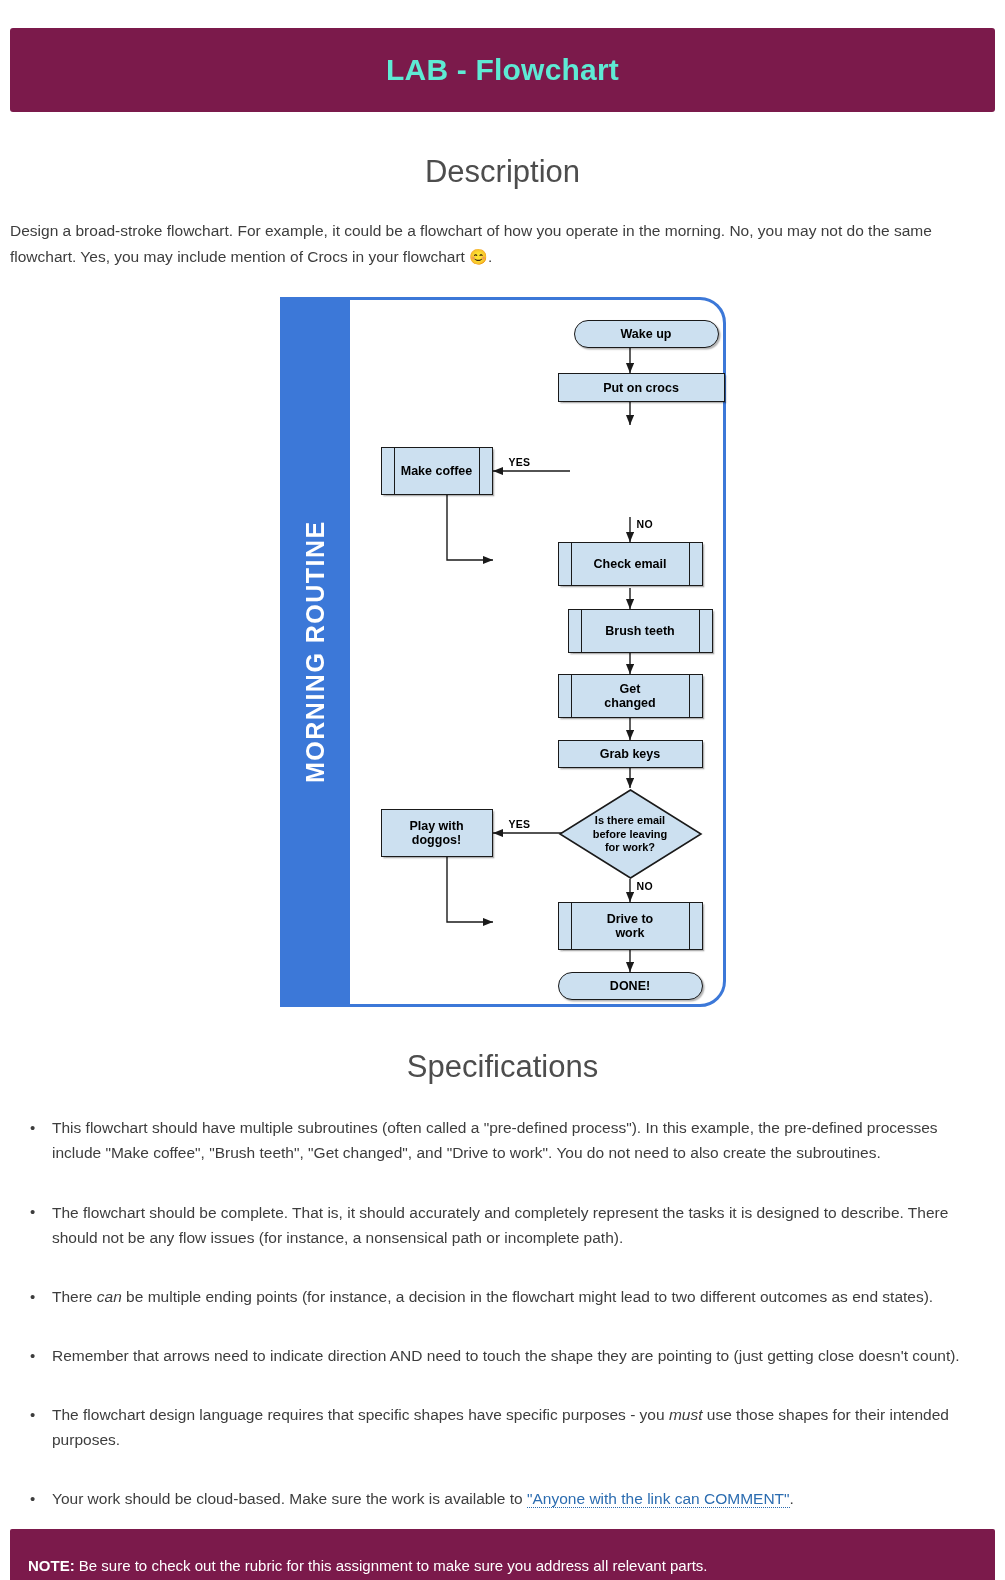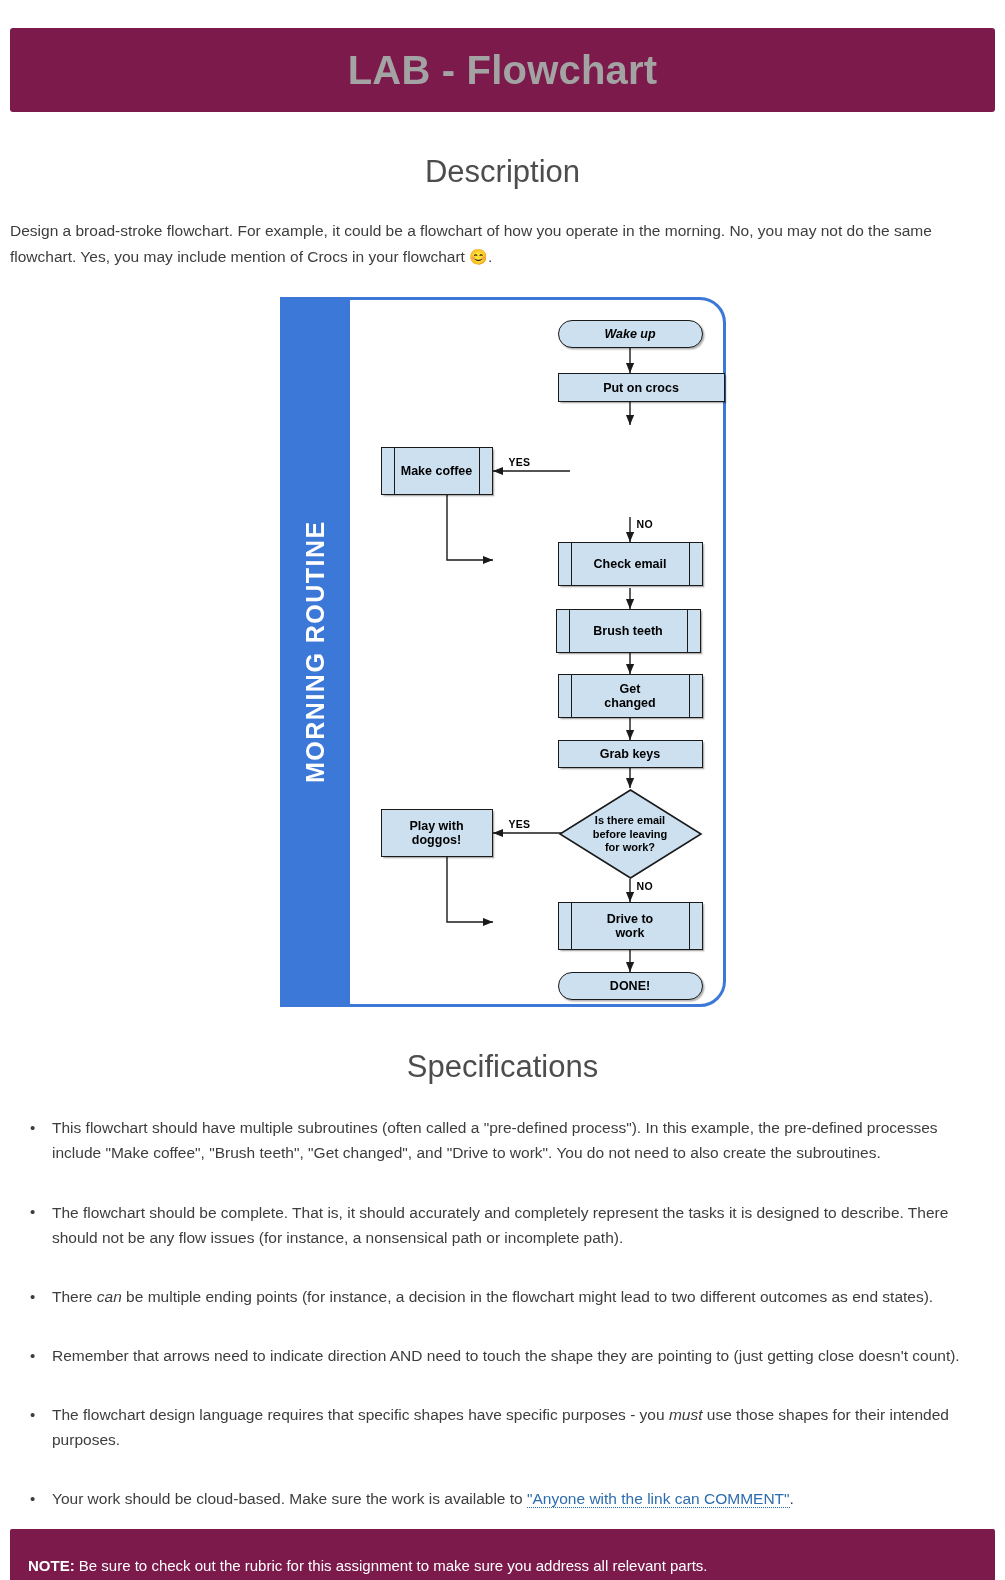--- a/index.html
+++ b/index.html
@@ -22,22 +22,22 @@
     background: #7B1A4B;
     margin: 28px 10px 0 10px;
     height: 84px;
     border-radius: 3px;
     display: flex;
     align-items: center;
     justify-content: center;
   }
   .title-banner h1 {
     margin: 0;
-    color: #a3a3a3;
-    font-size: 40px;
+    color: #5eead4;
+    font-size: 30px;
     font-weight: bold;
     letter-spacing: 0.2px;
   }
 
   
   .section-heading {
     text-align: center;
     font-size: 31px;
     font-weight: normal;
     color: #4d4d4d;
@@ -256,38 +256,38 @@
           <line x1="217" y1="533" x2="140" y2="533" marker-end="url(#arr)"></line>
 
           <line x1="277" y1="579" x2="277" y2="602" marker-end="url(#arr)"></line>
 
           <path d="M 94 557 L 94 622 L 140 622" marker-end="url(#arr)"></path>
 
           <line x1="277" y1="650" x2="277" y2="672" marker-end="url(#arr)"></line>
         </g>
       </svg>
 
-      <div class="node terminal" style="left:205px; top:20px; width:145px; height:28px;font-style:italic;">
+      <div class="node terminal" style="left:221px; top:20px; width:145px; height:28px;">
         <span>Wake up</span>
       </div>
 
       <div class="node" style="left:205px; top:73px; width:167px; height:29px;">
         <span>Put on crocs</span>
       </div>
 
 
       <div class="node subroutine" style="left:28px; top:147px; width:112px; height:48px;">
         <span>Make coffee</span>
       </div>
 
       <div class="node subroutine" style="left:205px; top:242px; width:145px; height:44px;">
         <span>Check email</span>
       </div>
 
-      <div class="node subroutine" style="left:203px; top:309px; width:145px; height:44px;">
+      <div class="node subroutine" style="left:215px; top:309px; width:145px; height:44px;">
         <span>Brush teeth</span>
       </div>
 
       <div class="node subroutine" style="left:205px; top:374px; width:145px; height:44px;">
         <span><span>Get</span><br><span>changed</span></span>
       </div>
 
       <div class="node" style="left:205px; top:440px; width:145px; height:28px;align-items:center;">
         <span>Grab keys</span>
       </div>

